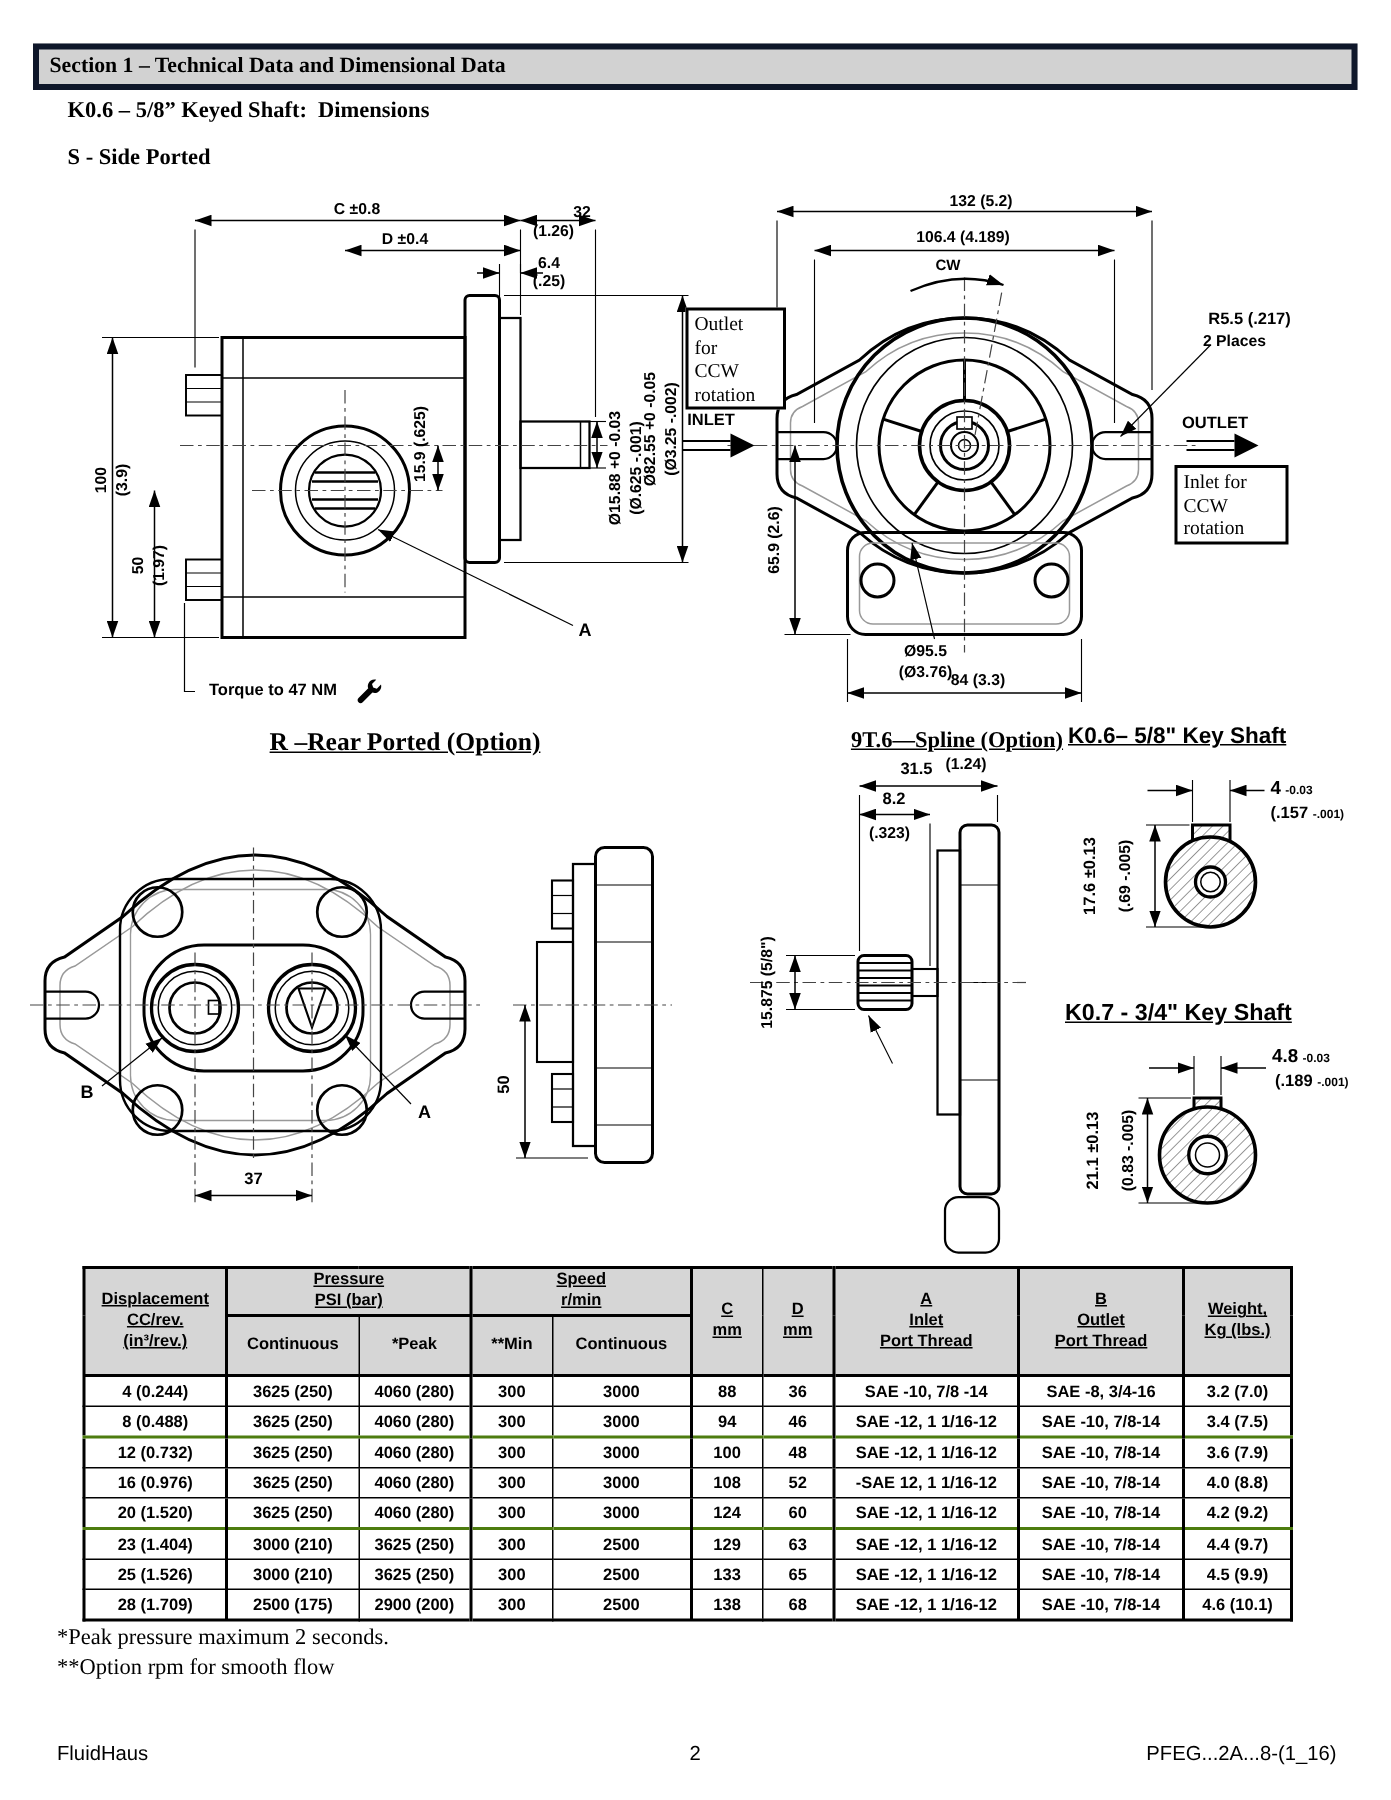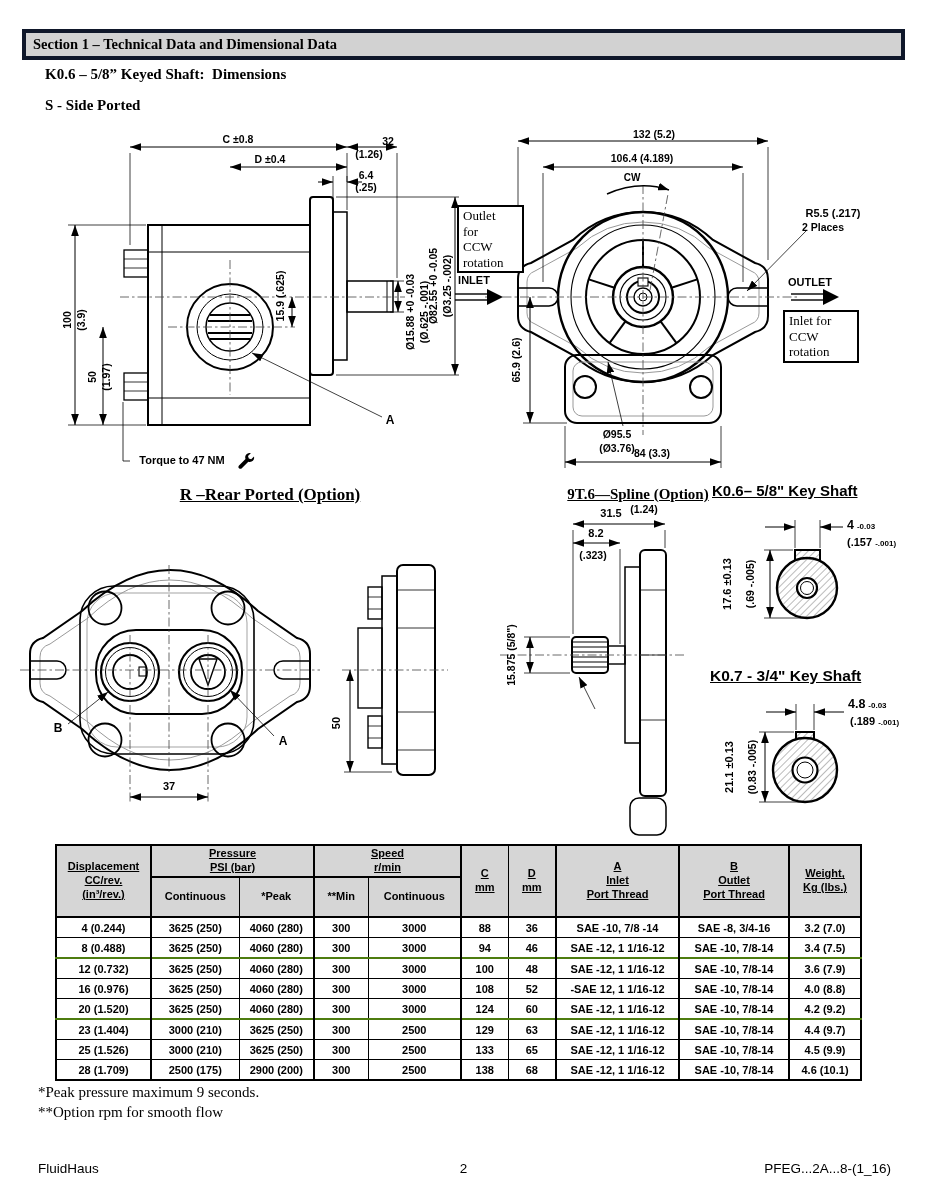--- a/index.html
+++ b/index.html
@@ -546,18 +546,18 @@
       <td>2500</td>
       <td class="thick-l">138</td>
       <td>68</td>
       <td class="thick-l">SAE -12, 1 1/16-12</td>
       <td class="thick-l">SAE -10, 7/8-14</td>
       <td class="thick-l">4.6 (10.1)</td>
     </tr>
     </tbody>
 </table>
 
-<div class="footnote" style="left:38px;top:1084px">*Peak pressure maximum 9 seconds.</div>
+<div class="footnote" style="left:38px;top:1084px">*Peak pressure maximum 2 seconds.</div>
 <div class="footnote" style="left:38px;top:1104px">**Option rpm for smooth flow</div>
 
 <div class="footer-text" style="left:38px;top:1161px">FluidHaus</div>
 <div class="footer-text" style="left:50%;top:1161px;transform:translateX(-50%)">2</div>
 <div class="footer-text" style="right:36px;top:1161px;position:absolute">PFEG...2A...8-(1_16)</div>
 
 </body></html>

